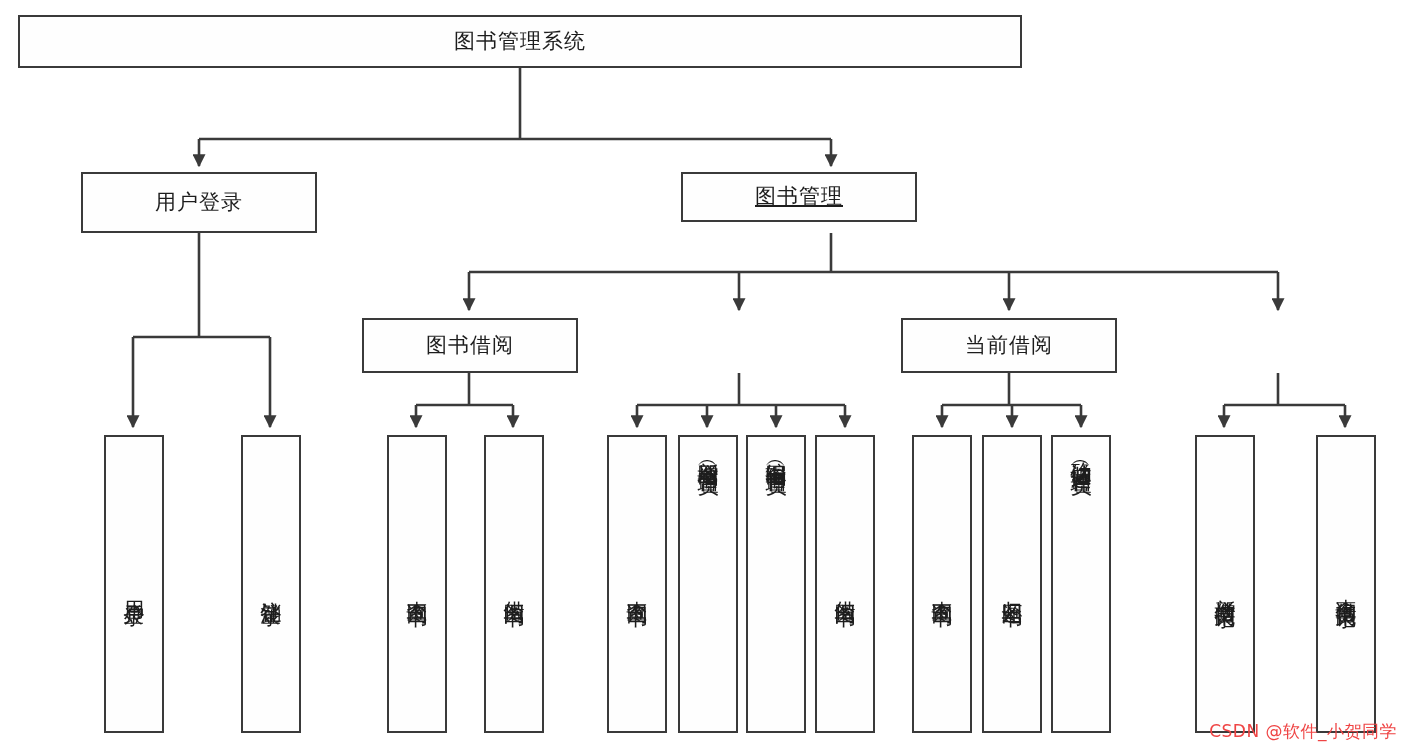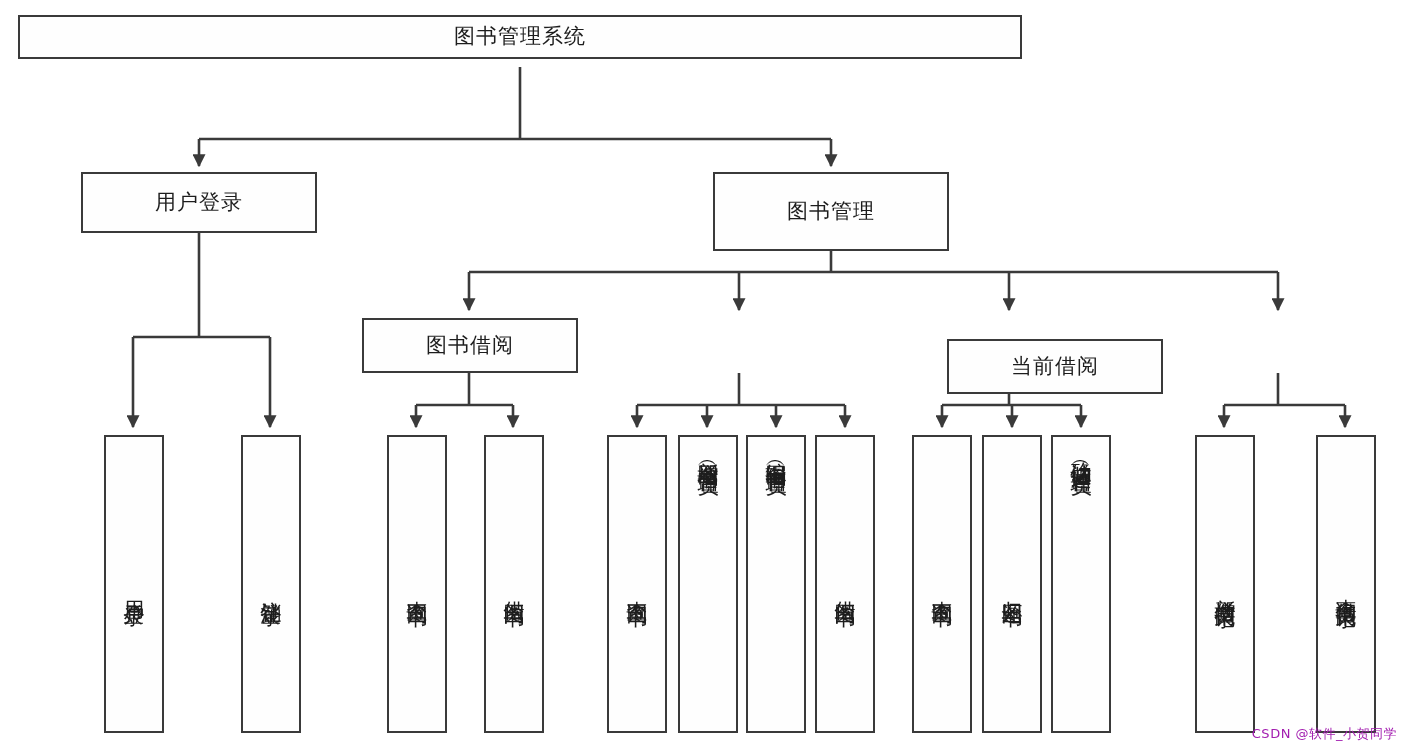--- a/index.html
+++ b/index.html
@@ -71,22 +71,22 @@
     align-items: center;
     justify-content: center;
   }
   .node.v.top .label-wrap {
     align-items: flex-start;
   }
   .watermark {
     position: absolute;
     right: 8px;
     bottom: 4px;
-    font-size: 13px;
-    color: #a21caf;
+    font-size: 17px;
+    color: #ef4444;
     white-space: nowrap;
     letter-spacing: 0.5px;
   }
 </style>
 </head>
 <body>
 
 <div id="diagram-root">
 
   <svg class="wires" viewBox="0 0 1405 747" xmlns="http://www.w3.org/2000/svg">
@@ -132,38 +132,38 @@
       <path d="M 1012 405 L 1012 427" marker-end="url(#arrow)"></path>
       <path d="M 1081 405 L 1081 427" marker-end="url(#arrow)"></path>
 
       <path d="M 1278 373 L 1278 405"></path>
       <path d="M 1224 405 L 1345 405"></path>
       <path d="M 1224 405 L 1224 427" marker-end="url(#arrow)"></path>
       <path d="M 1345 405 L 1345 427" marker-end="url(#arrow)"></path>
     </g>
   </svg>
 
-  <div class="node h" style="left:18px; top:15px; width:1004px; height:44px;">
+  <div class="node h" style="left:18px; top:15px; width:1004px; height:53px;">
     <span class="label">图书管理系统</span>
   </div>
 
   <div class="node h" style="left:81px; top:172px; width:236px; height:61px;">
     <span class="label">用户登录</span>
   </div>
 
-  <div class="node h" style="left:713px; top:172px; width:236px; height:79px;">
+  <div class="node h" style="left:681px; top:172px; width:236px; height:50px;text-decoration:underline;">
     <span class="label">图书管理</span>
   </div>
 
   <div class="node h" style="left:362px; top:318px; width:216px; height:55px;">
     <span class="label">图书借阅</span>
   </div>
 
 
-  <div class="node h" style="left:947px; top:318px; width:216px; height:55px;margin-top:21px;">
+  <div class="node h" style="left:901px; top:318px; width:216px; height:55px;">
     <span class="label">当前借阅</span>
   </div>
 
 
   <div class="node v center" style="left:104px; top:435px; width:60px; height:298px;">
     <span class="label-wrap">
       <span class="label">用户登录</span>
     </span>
   </div>
 

